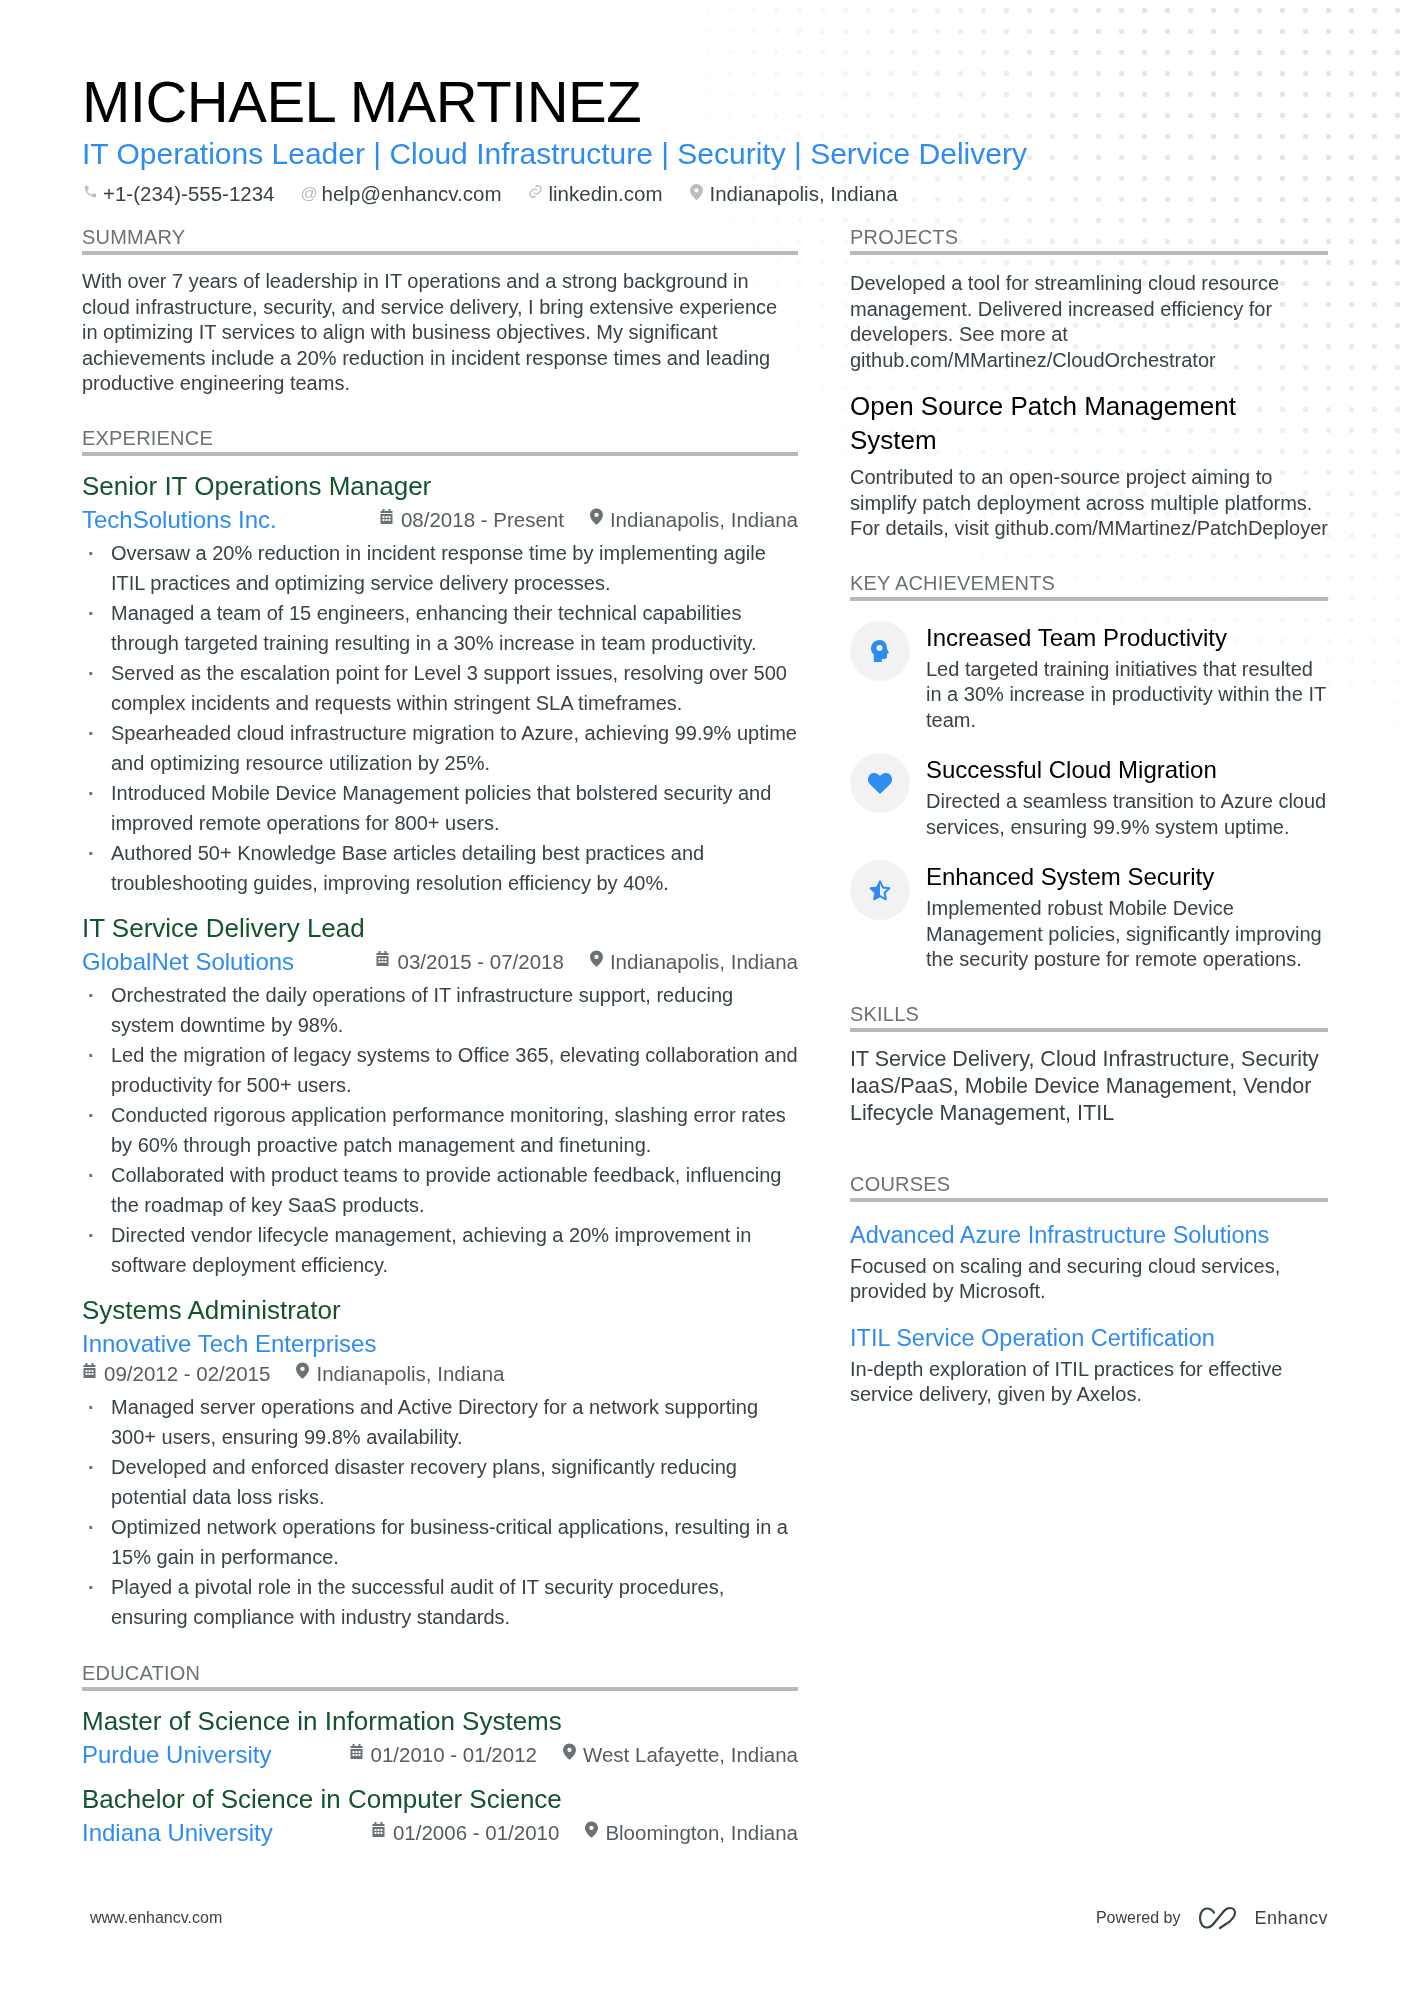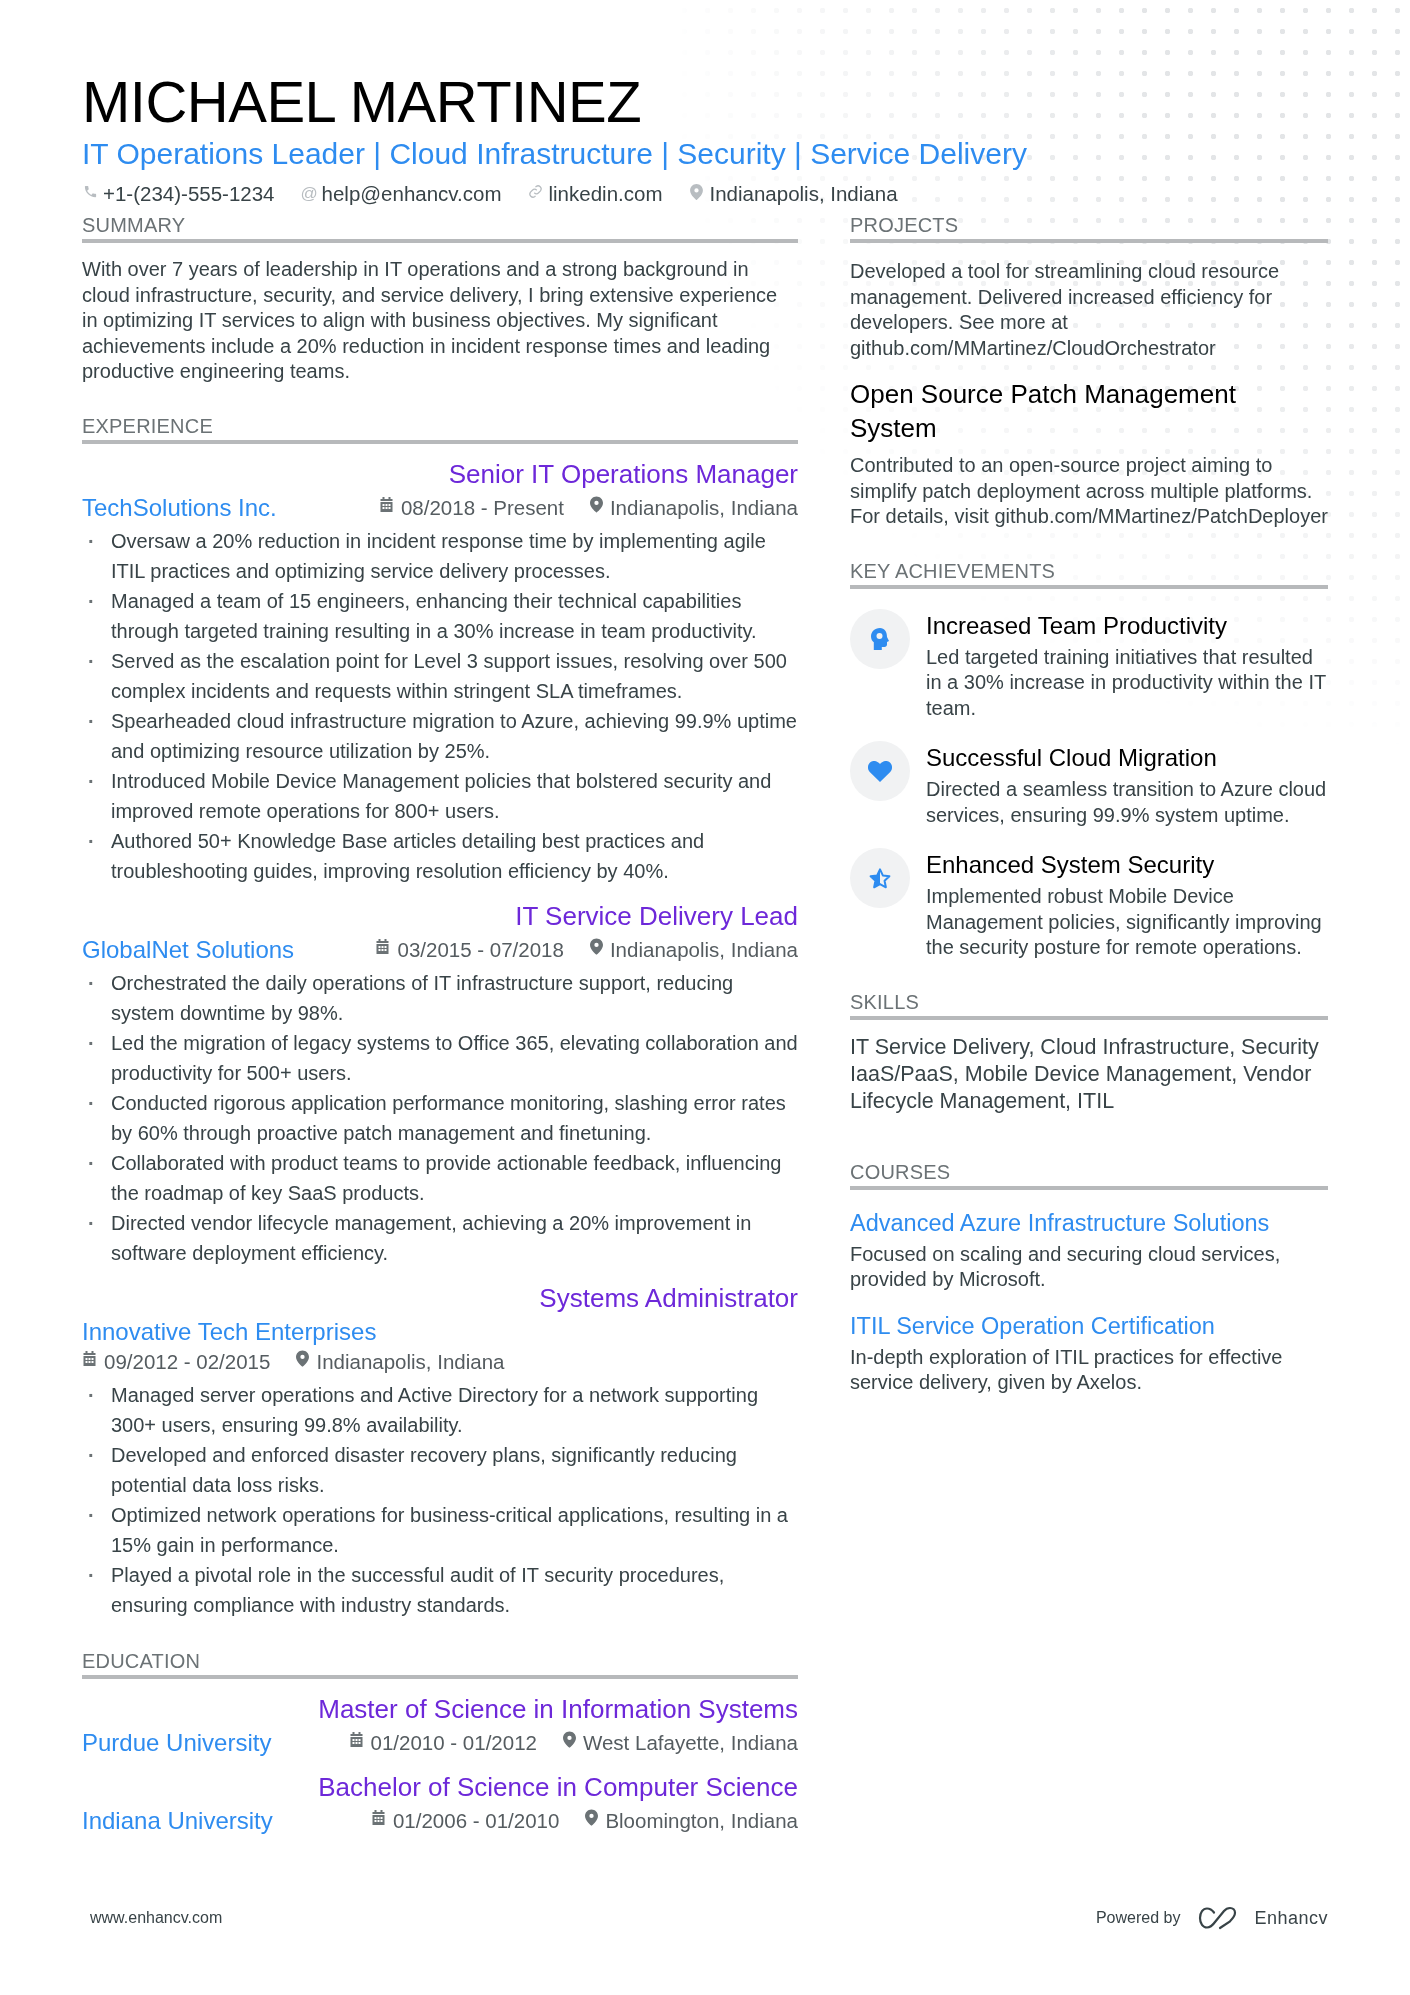--- a/index.html
+++ b/index.html
@@ -11,29 +11,29 @@
     background-size: 23px 21px;
     -webkit-mask-image: radial-gradient(ellipse at 100% 0%, rgba(0,0,0,1) 25%, rgba(0,0,0,0) 70%);
     mask-image: radial-gradient(ellipse at 100% 0%, rgba(0,0,0,1) 25%, rgba(0,0,0,0) 70%);
   }
   .page { position: absolute; left: 82px; top: 70px; width: 1246px; }
   .name { font-size: 58px; line-height: 64px; color: #000; letter-spacing: -0.5px; font-weight: 400; }
   .subtitle { font-size: 30px; line-height: 36px; color: #2e8cf0; margin-top: 2px; }
   .contact { display: flex; gap: 26px; margin-top: 10px; font-size: 20.5px; color: #384347; align-items: center; }
   .contact .ci { display: flex; align-items: center; gap: 5px; }
   .contact .ic { color: #b8bdc1; font-size: 17px; width: 16px; text-align: center; }
-  .cols { display: flex; justify-content: space-between; margin-top: 8px; }
+  .cols { display: flex; justify-content: space-between; margin-top: 20px; }
   .left { width: 716px; }
   .right { width: 478px; }
   .sec-h { font-size: 20px; color: #6b7275; text-transform: uppercase; padding-bottom: 2px; border-bottom: 4px solid #b7b9bb; letter-spacing: 0.2px; }
   .summary { font-size: 20px; line-height: 25.6px; margin-top: 14px; color: #384347; }
   .sec { margin-top: 30px; }
   .sec.first { margin-top: 0; }
   .job { margin-top: 14px; }
-  .job-title { font-size: 26px; line-height: 32px; color: #6d28d9; text-align: right; }
+  .job-title { font-size: 26px; line-height: 32px; color: #14532d; }
   .meta { display: flex; align-items: center; justify-content: space-between; font-size: 20.5px; margin-top: 4px; line-height: 28px; }
   .meta.stack { display: block; }
   .company { color: #2e8cf0; font-size: 24px; }
   .meta .right-meta { display: flex; gap: 26px; color: #555c60; }
   .mi { display: flex; align-items: center; gap: 7px; }
   .mi .ic { color: #6b7275; font-size: 17px; }
   .meta.stack .right-meta { justify-content: flex-start; margin-top: 2px; }
   ul.bullets { list-style: none; margin-top: 4px; }
   ul.bullets li { position: relative; padding-left: 29px; font-size: 20px; line-height: 30px; color: #384347; }
   ul.bullets li::before { content: "·"; position: absolute; left: 6px; top: 0; color: #6b7275; font-weight: bold; }

